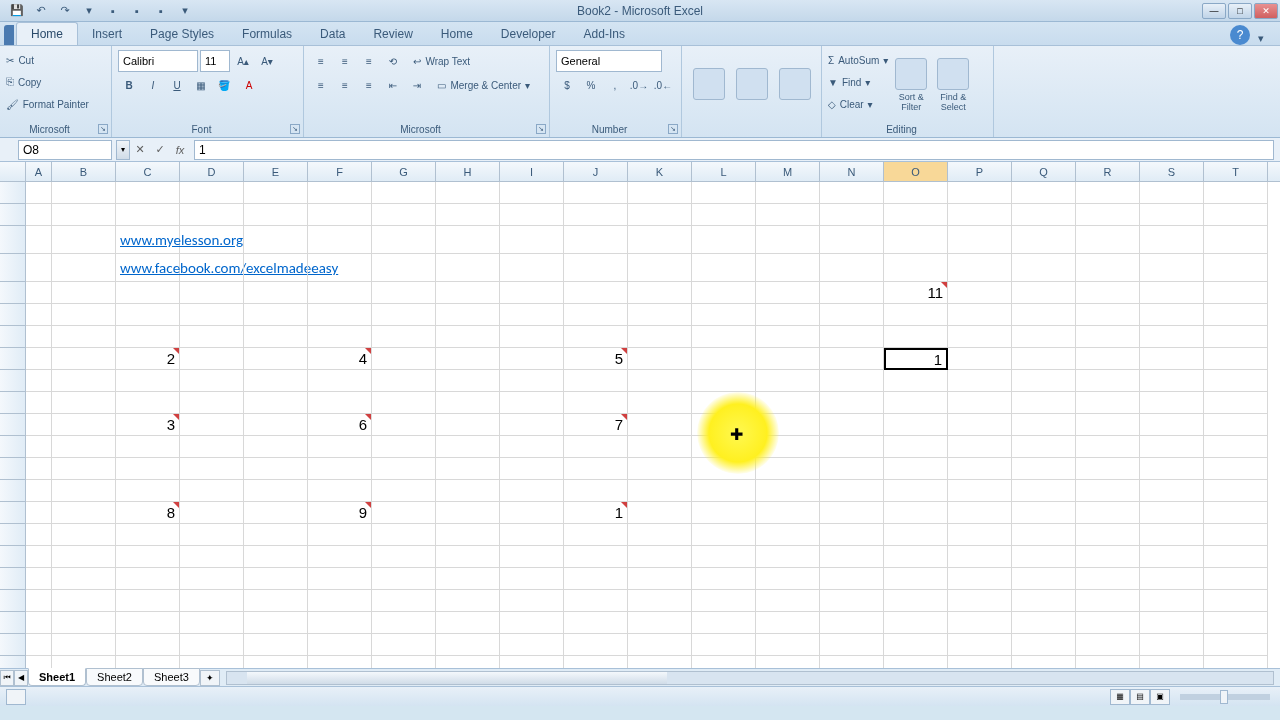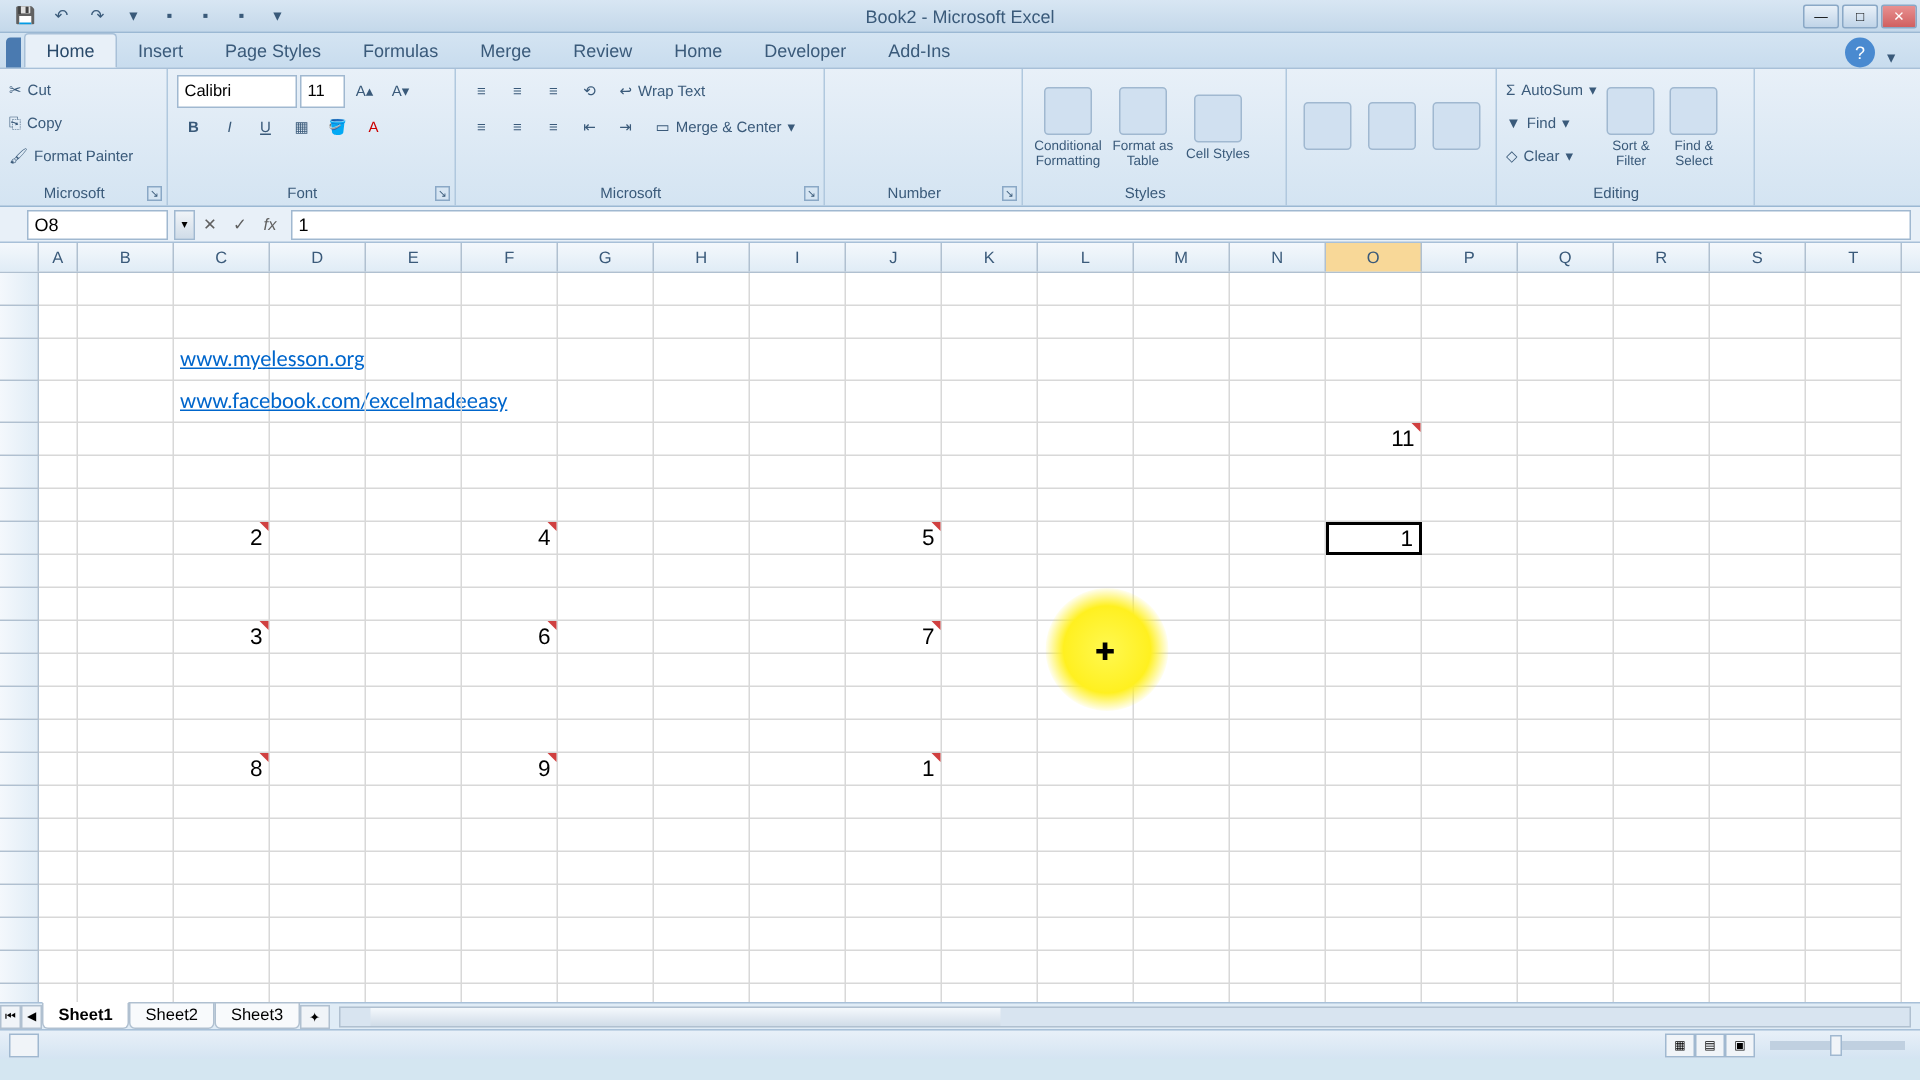--- a/index.html
+++ b/index.html
@@ -107,21 +107,21 @@
     <div class="win-btn close">✕</div>
   </div>
 </div>
 
 <div class="ribbon-tabs">
   <div class="office-btn"></div>
   <div class="tab active">Home</div>
   <div class="tab">Insert</div>
   <div class="tab">Page Styles</div>
   <div class="tab">Formulas</div>
-  <div class="tab">Merge</div>
+  <div class="tab">Data</div>
   <div class="tab">Review</div>
   <div class="tab">Home</div>
   <div class="tab">Developer</div>
   <div class="tab">Add-Ins</div>
   <div class="help-btn">?</div>
   <div class="ribbon-min">▾</div>
 </div>
 
 <div class="ribbon">
 
@@ -194,41 +194,36 @@
             <span>Merge &amp; Center</span>
             <span>▾</span>
           </div>
       </div>
     </div>
     <div class="group-label">Microsoft</div>
     <div class="group-launcher">↘</div>
   </div>
 
   <div class="group" style="width:132px">
+    <div class="group-body">
+      <div class="row">
+          <input class="num-select" value="General" style="">
+        </div>
+      <div class="row">
+        <div class="btn-sm">$</div>
+        <div class="btn-sm">%</div>
+        <div class="btn-sm">,</div>
+        <div class="btn-sm">.0→</div>
+        <div class="btn-sm">.0←</div>
+      </div>
+    </div>
     <div class="group-label">Number</div>
     <div class="group-launcher">↘</div>
   </div>
 
-  <div class="group" style="width:176px">
-    <div class="group-body" style="flex-direction:row">
-      <div class="btn-lg">
-          <div class="icon"></div>
-          <span>Conditional Formatting</span>
-        </div>
-      <div class="btn-lg">
-          <div class="icon"></div>
-          <span>Format as Table</span>
-        </div>
-      <div class="btn-lg">
-          <div class="icon"></div>
-          <span>Cell Styles</span>
-        </div>
-    </div>
-    <div class="group-label">Styles</div>
-  </div>
 
   <div class="group" style="width:140px">
     <div class="group-body" style="flex-direction:row">
       <div class="btn-lg" style="width:44px">
           <div class="icon"></div>
           <span></span>
         </div>
       <div class="btn-lg" style="width:44px">
           <div class="icon"></div>
           <span></span>

